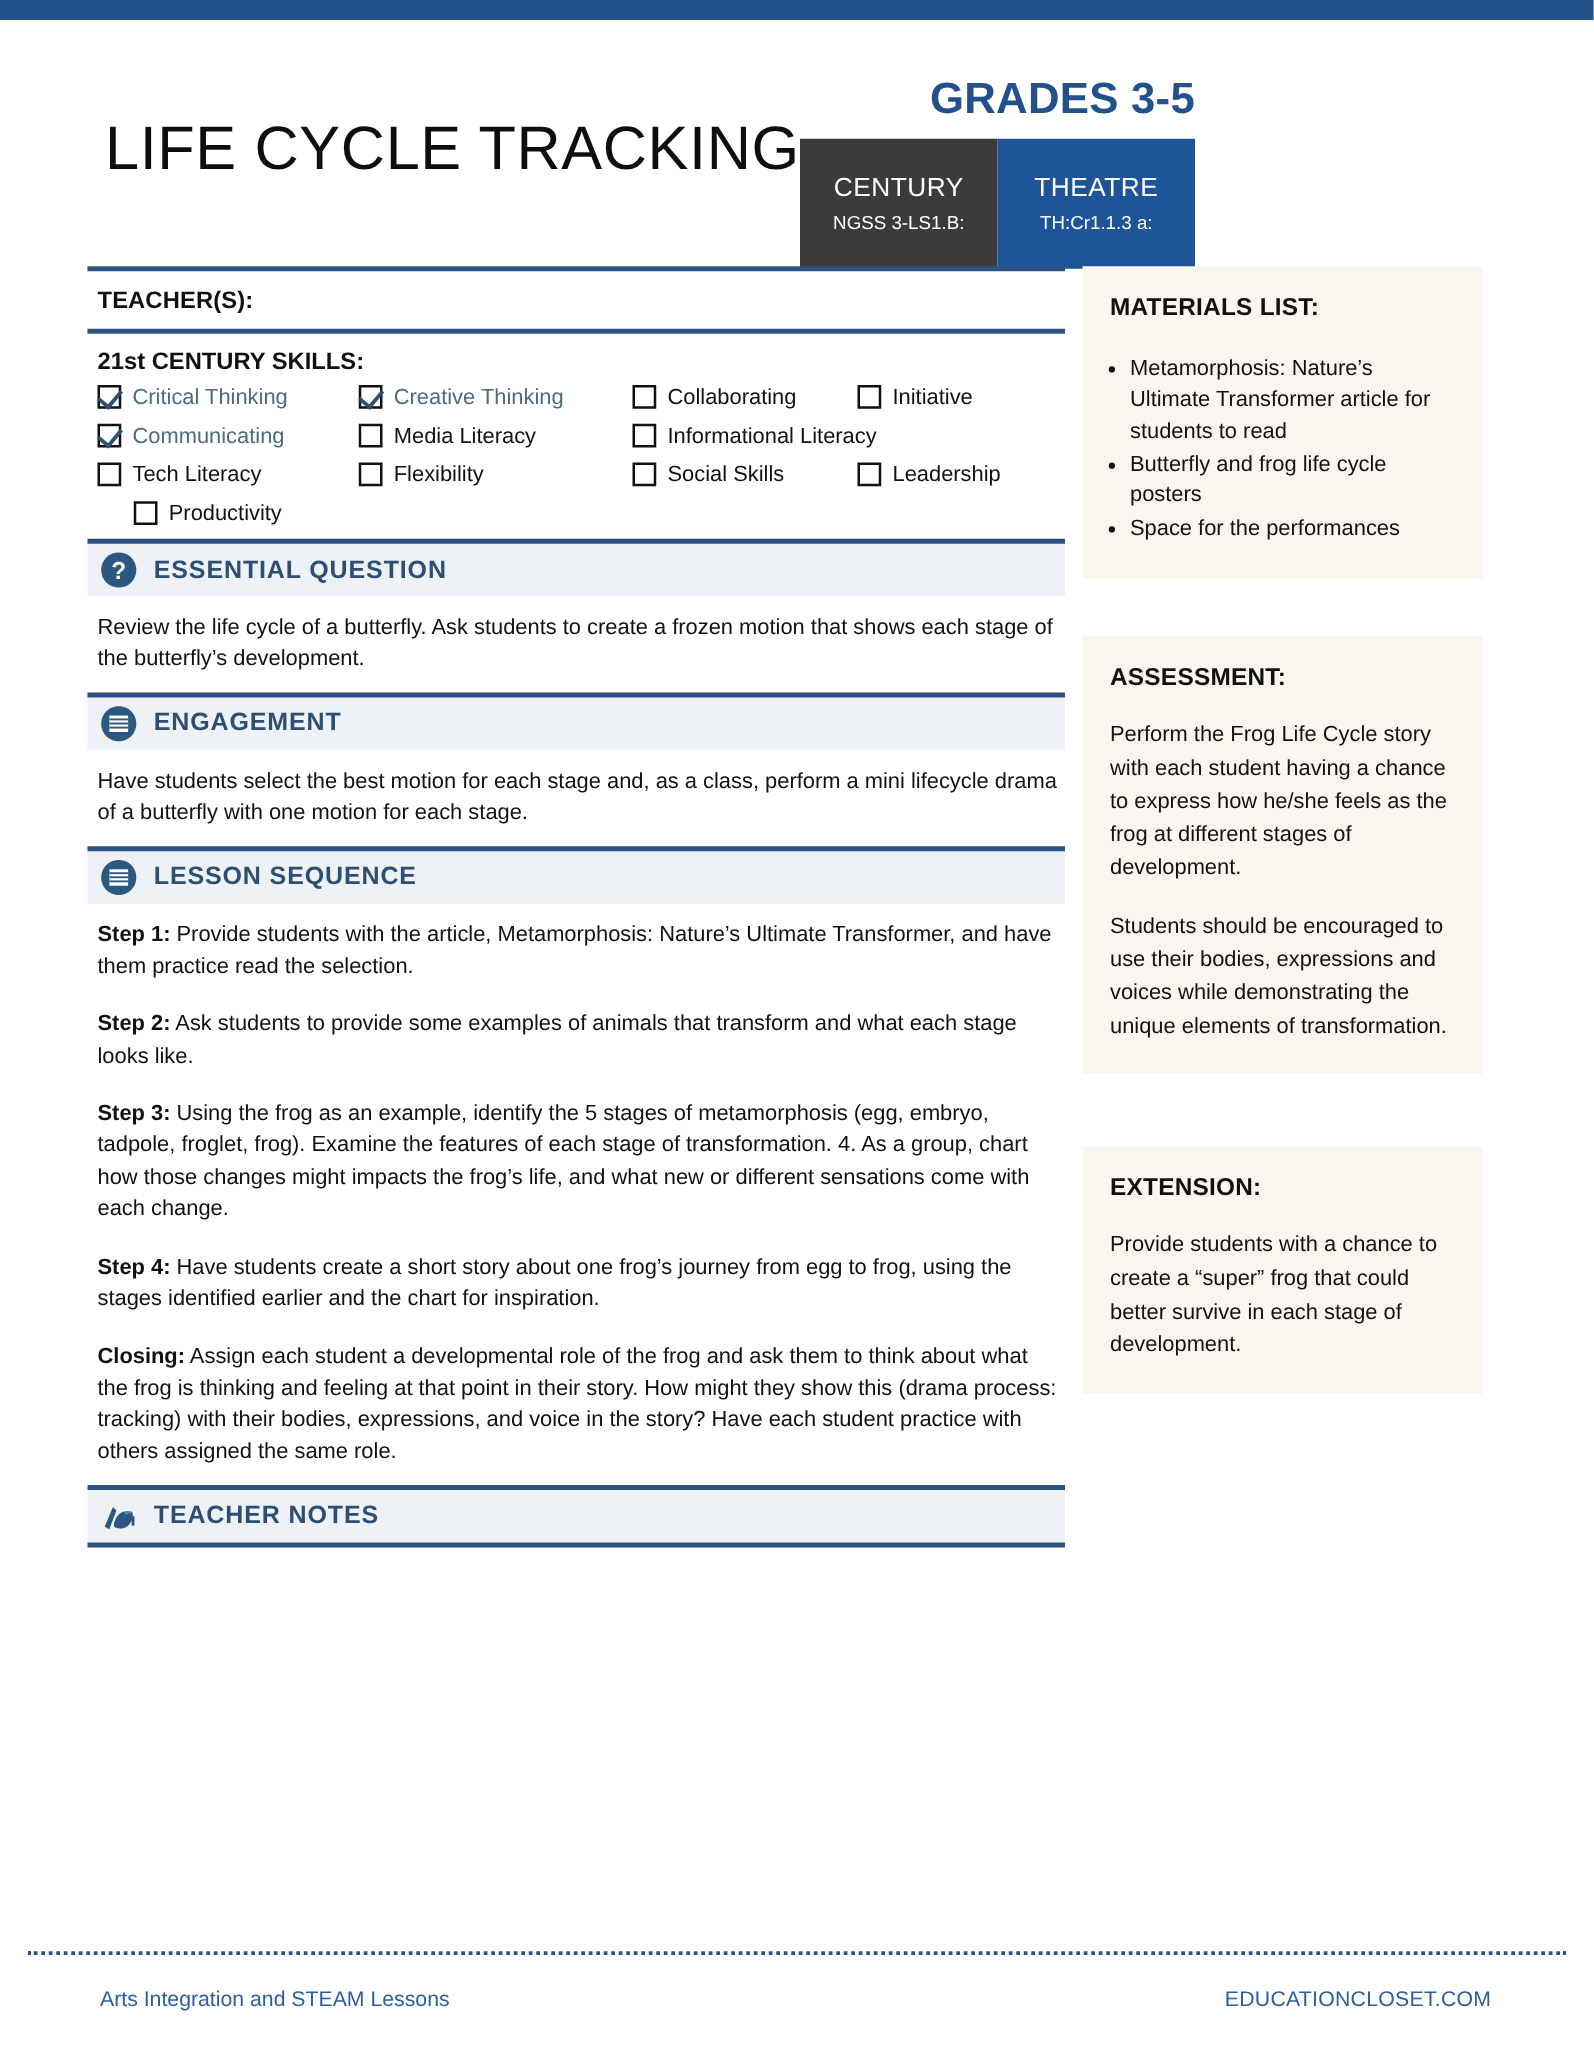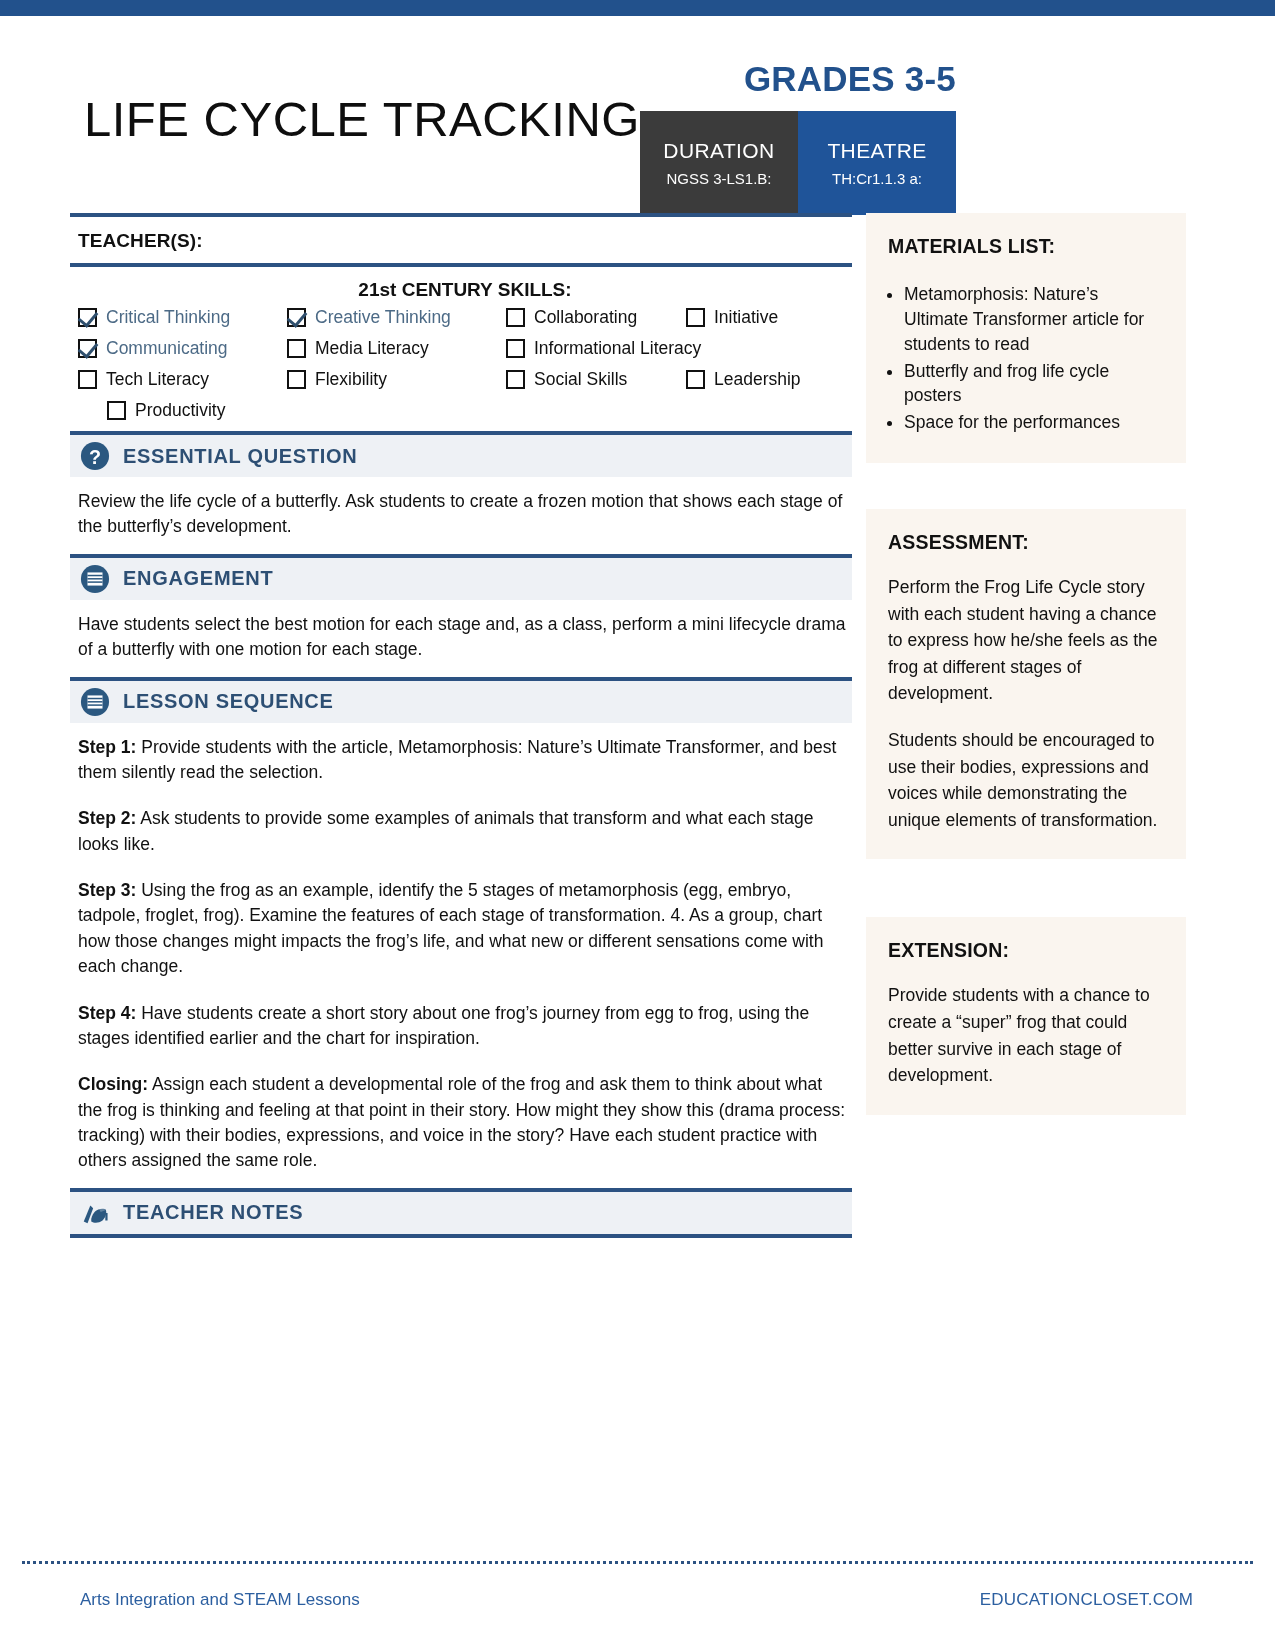--- a/index.html
+++ b/index.html
@@ -39,21 +39,21 @@
 
   
   .left-col { position: absolute; left: 70px; top: 213px; width: 782px; }
   .right-col { position: absolute; left: 866px; top: 213px; width: 320px; }
 
   
   .rule-row { border-top: 4px solid #2c5282; padding: 13px 0 11px 8px; }
   .rule-label { font-size: 19px; font-weight: 700; color: #111; letter-spacing: .1px; }
 
   
-  .skills-block { border-top: 4px solid #2c5282; padding: 12px 0 6px 8px; text-align: center; }
+  .skills-block { border-top: 4px solid #2c5282; padding: 12px 0 6px 8px; }
   .skills-title { font-size: 19px; font-weight: 700; color: #111; margin-bottom: 6px; }
   .skills-grid { position: relative; height: 118px; }
   .skill {
     position: absolute; display: flex; align-items: center; gap: 9px;
     font-size: 17.5px; white-space: nowrap;
   }
   .skill .label { color: #111; }
   .skill.checked .label { color: #4c6a86; }
   .cbox {
     width: 19px; height: 19px; border: 2.6px solid #111; background: #fff;
@@ -113,21 +113,21 @@
 
 <div class="page">
 
   <div class="topbar"></div>
 
   <div class="header">
     <div class="doc-title">LIFE CYCLE TRACKING</div>
     <div class="grades">GRADES 3-5</div>
     <div class="std-wrap">
       <div class="std-box sci">
-        <div class="std-subject">DURATION</div>
+        <div class="std-subject">CENTURY</div>
         <div class="std-code">NGSS 3-LS1.B:</div>
       </div>
       <div class="std-box art">
         <div class="std-subject">THEATRE</div>
         <div class="std-code">TH:Cr1.1.3 a:</div>
       </div>
     </div>
   </div>
 
   <div class="left-col">
@@ -224,21 +224,21 @@
       <svg class="sec-icon" viewBox="0 0 32 32">
         <circle cx="16" cy="16" r="15" fill="#2b5880"></circle>
         <rect x="8" y="9" width="16" height="14" fill="#ffffff"></rect>
         <rect x="8" y="11.5" width="16" height="1.6" fill="#2b5880"></rect>
         <rect x="8" y="15" width="16" height="1.6" fill="#2b5880"></rect>
         <rect x="8" y="18.5" width="16" height="1.6" fill="#2b5880"></rect>
       </svg>
       <span class="sec-title">LESSON SEQUENCE</span>
     </div>
     <div class="sec-body">
-      <p><b>Step 1:</b><span> Provide students with the article, Metamorphosis: Nature’s Ultimate Transformer, and best them silently read the selection.</span></p>
+      <p><b>Step 1:</b><span> Provide students with the article, Metamorphosis: Nature’s Ultimate Transformer, and have them practice read the selection.</span></p>
       <p><b>Step 2:</b><span> Ask students to provide some examples of animals that transform and what each stage looks like.</span></p>
       <p><b>Step 3:</b><span> Using the frog as an example, identify the 5 stages of metamorphosis (egg, embryo, tadpole, froglet, frog). Examine the features of each stage of transformation. 4. As a group, chart how those changes might impacts the frog’s life, and what new or different sensations come with each change.</span></p>
       <p><b>Step 4:</b><span> Have students create a short story about one frog’s journey from egg to frog, using the stages identified earlier and the chart for inspiration.</span></p>
       <p><b>Closing:</b><span> Assign each student a developmental role of the frog and ask them to think about what the frog is thinking and feeling at that point in their story. How might they show this (drama process: tracking) with their bodies, expressions, and voice in the story? Have each student practice with others assigned the same role.</span></p>
     </div>
 
     <div class="sec-head">
       <svg class="sec-icon" viewBox="0 0 32 32">
         <path d="M4 25 L11 8 L14 11 L8 27 Z" fill="#2b5880"></path>
         <path d="M12 22 C14 14, 20 10, 27 12 C29 14, 28 20, 24 24 C20 27, 15 27, 12 25 Z" fill="#2b5880"></path>

